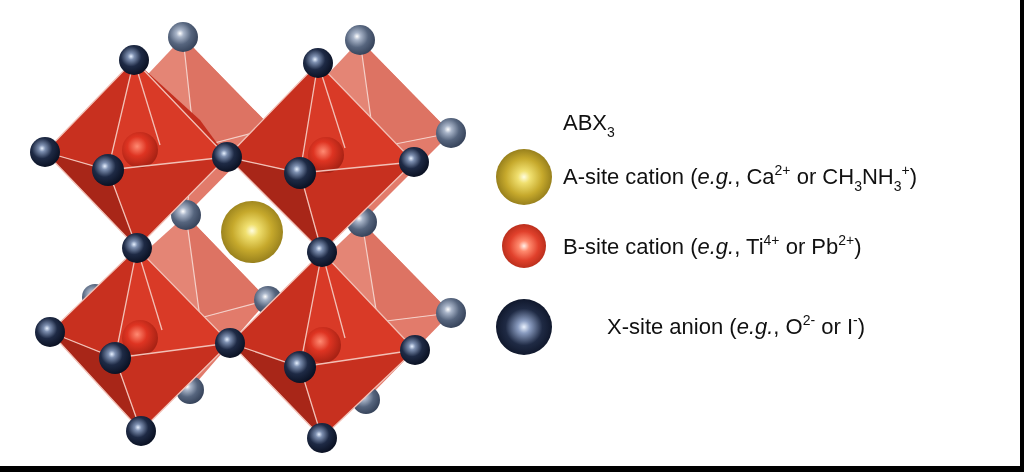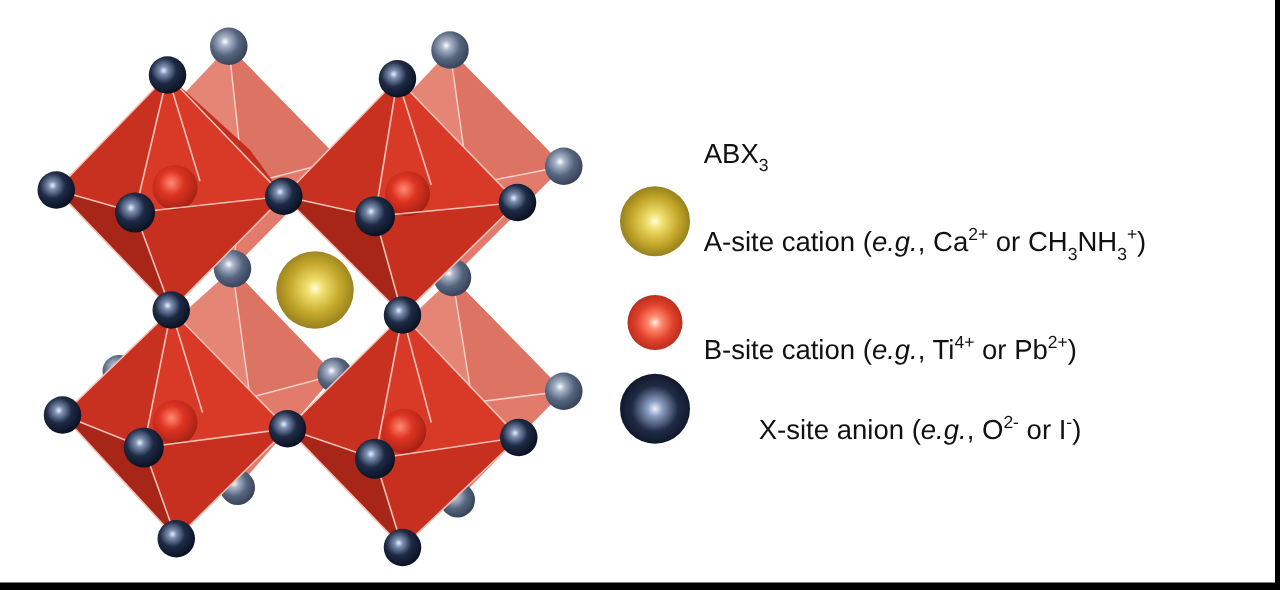--- a/index.html
+++ b/index.html
@@ -9,21 +9,21 @@
   }
   .canvas {
     position:absolute; left:0; top:0; width:1020px; height:466px;
     background:#ffffff; overflow:hidden;
   }
   svg.structure { position:absolute; left:0; top:0; }
   .legend { position:absolute; left:0; top:0; width:807px; height:466px;text-decoration:underline; }
   .legend-title {
     position:absolute; left:563px; top:110px; font-size:22px; color:#111;
   }
-  .legend-row { position:absolute; left:494px; height:60px; display:flex; align-items:flex-end; }
+  .legend-row { position:absolute; left:494px; height:60px; display:flex; align-items:center; }
   .legend-row .swatch { width:60px; height:60px; flex:none; position:relative; }
   .legend-row .label { font-size:22px; color:#111; margin-left:9px; white-space:nowrap; }
   sub, sup { font-size:14px; line-height:0; }
   sup { position:relative; top:-1px; }
   sub { position:relative; top:2px; }
 </style>
 </head>
 <body>
 
 <div class="canvas">
@@ -193,21 +193,21 @@
             <stop offset="60%" stop-color="#c6a92c"></stop>
                 <stop offset="100%" stop-color="#8a7418"></stop>
           </radialGradient>
             </defs>
           <circle cx="30" cy="30" r="28" fill="url(#lgA)"></circle>
           </svg>
       </div>
       <div class="label"><span>A-site cation</span> <span>(</span><i>e.g.</i>, <span>Ca</span><sup>2+</sup><span> or </span><span>CH</span><sub>3</sub><span>NH</span><sub>3</sub><sup>+</sup><span>)</span></div>
     </div>
 
-    <div class="legend-row" style="top:233px;">
+    <div class="legend-row" style="top:221px;">
       <div class="swatch">
         <svg width="60" height="60">
             <defs>
           <radialGradient id="lgB" cx="50%" cy="50%" r="55%">
             <stop offset="0%" stop-color="#fff0e8"></stop>
                 <stop offset="22%" stop-color="#ff8a6e"></stop>
             <stop offset="60%" stop-color="#e1412c"></stop>
                 <stop offset="100%" stop-color="#b02a18"></stop>
           </radialGradient>
             </defs>

